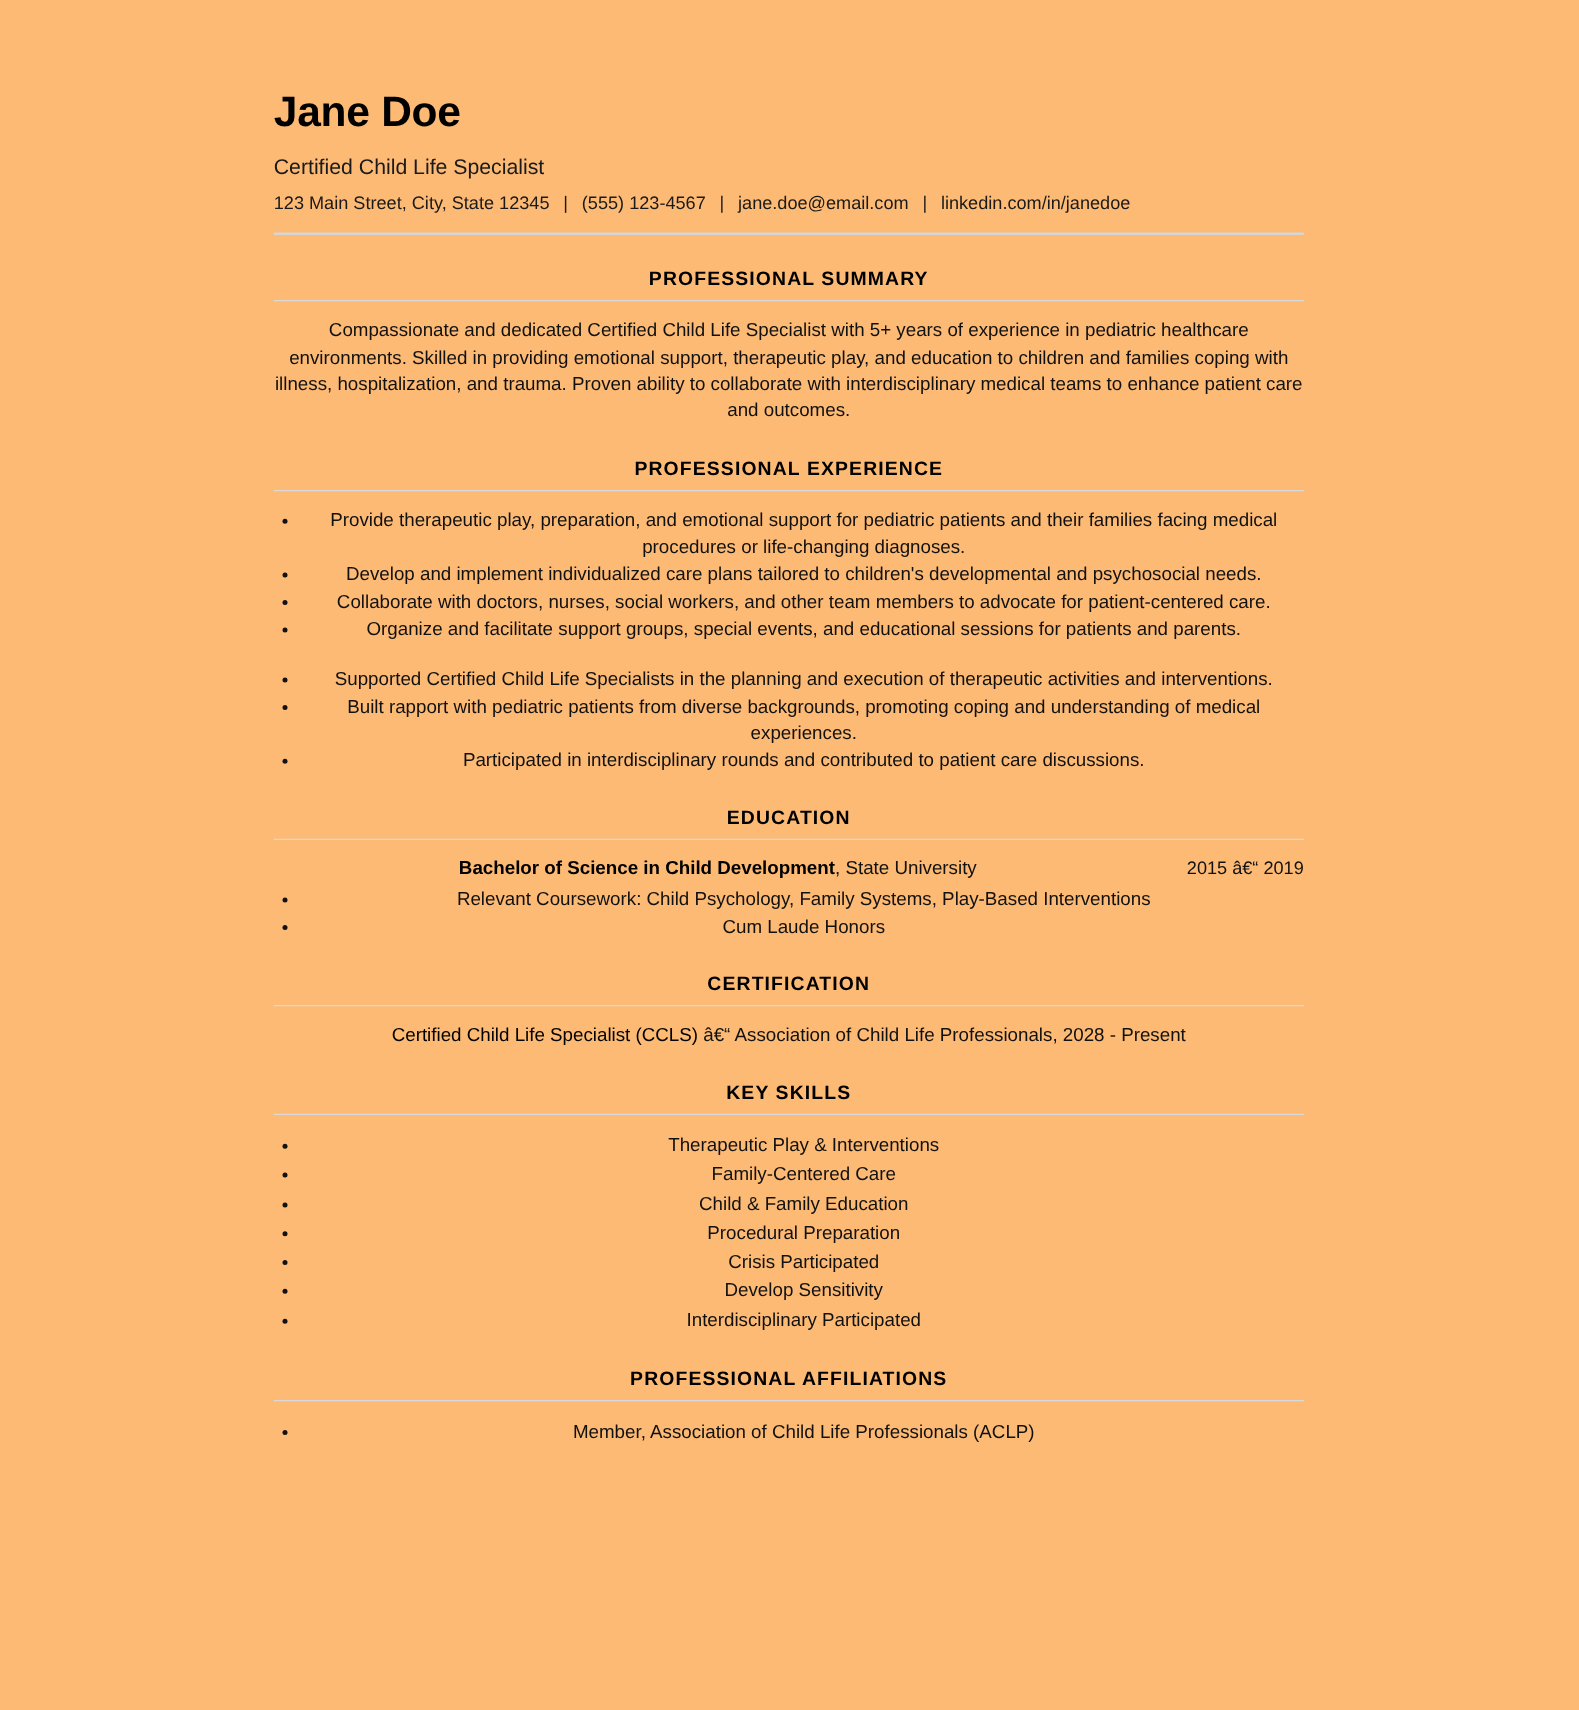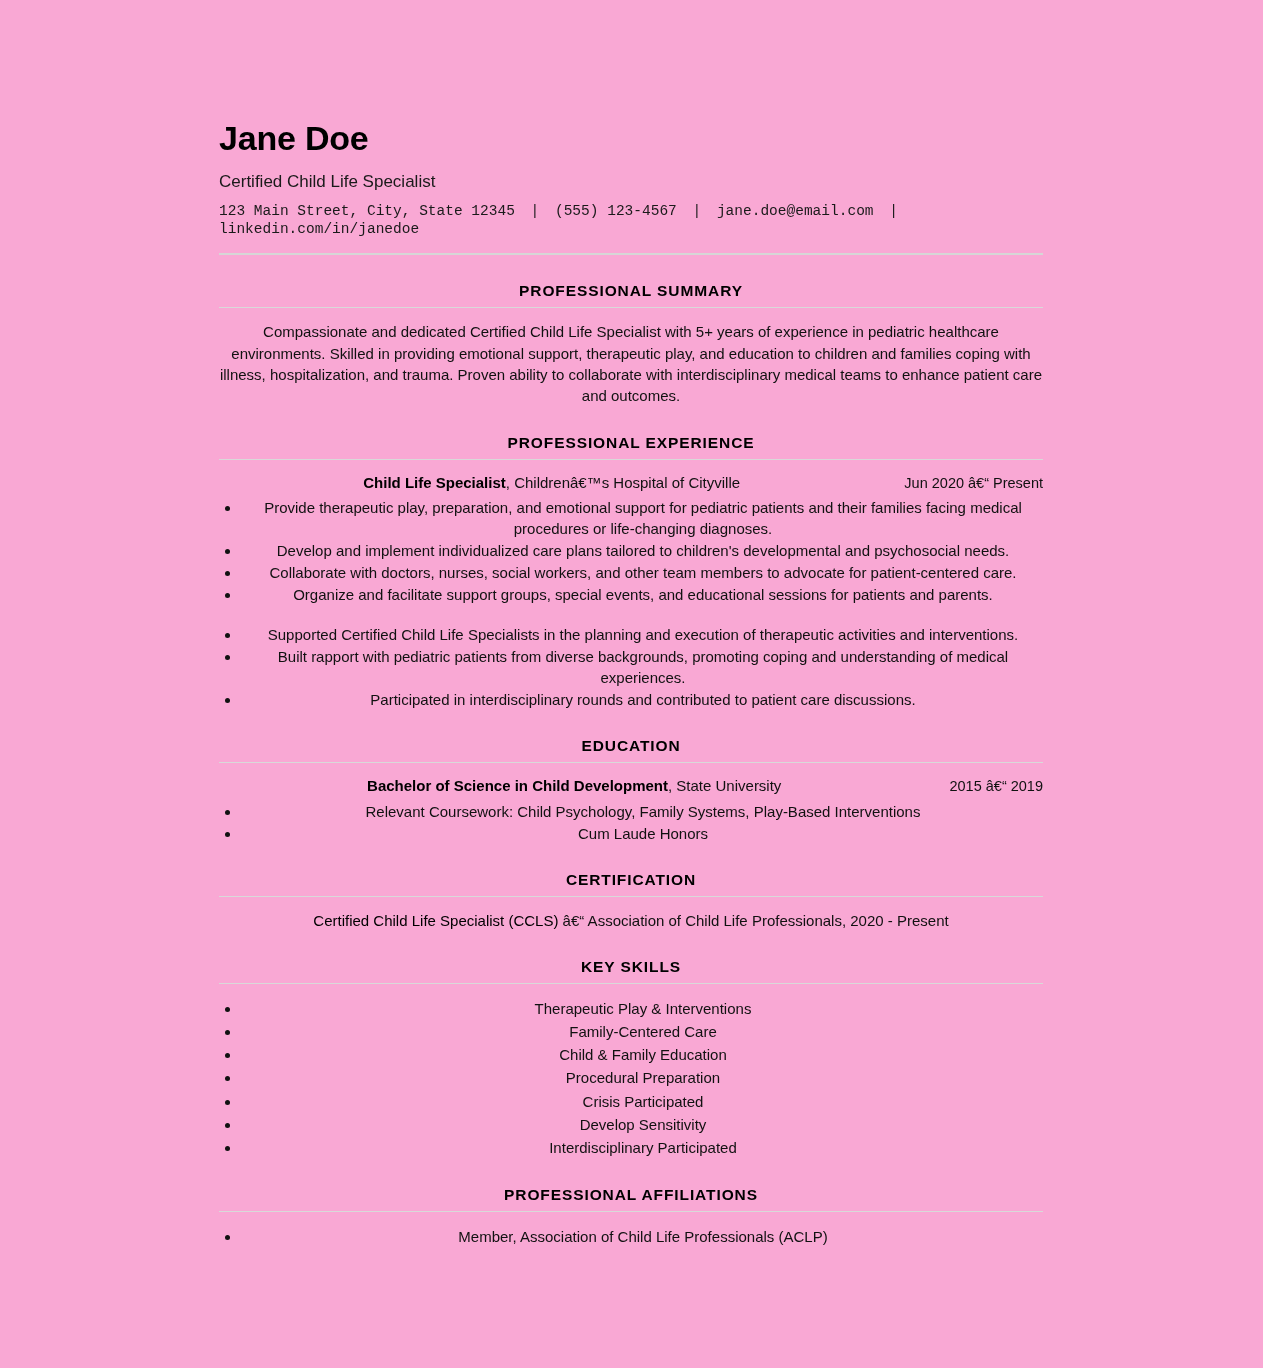--- a/index.html
+++ b/index.html
@@ -11,22 +11,22 @@
     width: 1263px;
     height: 1368px;
     font-family: "Liberation Sans", sans-serif;
     color: #000000;
     -webkit-font-smoothing: antialiased;
   }
   .page {
     width: 1263px;
     min-height: 1368px;
     box-sizing: border-box;
-    padding: 120px 220px 0 219px;
-    background: #f9a8d4;
+    padding: 72px 220px 0 219px;
+    background: #fdba74;
   }
   .content {
     width: 824px;
   }
 
   
   .resume-header {
     padding-bottom: 14px;
     border-bottom: 2px solid #d6d6d6;
   }
@@ -42,21 +42,20 @@
     font-size: 17px;
     font-weight: normal;
     line-height: 1.25;
     margin: 0 0 9px 0;
     color: #1a1a1a;
   }
   .contact-line {
     font-size: 14.5px;
     line-height: 1.3;
     color: #1a1a1a;
-    font-family: Liberation Mono, monospace;
   }
   .contact-sep {
     display: inline-block;
     padding: 0 7px;
     color: #1a1a1a;
   }
 
   
   .section {
     margin-top: 27px;
@@ -178,26 +177,20 @@
       <h2 class="section-heading">PROFESSIONAL SUMMARY</h2>
       <div class="section-rule"></div>
       <p class="summary-text">Compassionate and dedicated Certified Child Life Specialist with 5+ years of experience in pediatric healthcare environments. Skilled in providing emotional support, therapeutic play, and education to children and families coping with illness, hospitalization, and trauma. Proven ability to collaborate with interdisciplinary medical teams to enhance patient care and outcomes.</p>
     </section>
 
     <section class="section">
       <h2 class="section-heading">PROFESSIONAL EXPERIENCE</h2>
       <div class="section-rule"></div>
 
       <div class="entry">
-        <div class="entry-head">
-          <div class="entry-title-wrap">
-            <span class="entry-role">Child Life Specialist</span><span class="entry-org">, Childrenâ€™s Hospital of Cityville</span>
-          </div>
-          <div class="entry-dates">Jun 2020 â€“ Present</div>
-        </div>
         <ul class="bullets">
           <li>Provide therapeutic play, preparation, and emotional support for pediatric patients and their families facing medical procedures or life-changing diagnoses.</li>
           <li>Develop and implement individualized care plans tailored to children's developmental and psychosocial needs.</li>
           <li>Collaborate with doctors, nurses, social workers, and other team members to advocate for patient-centered care.</li>
           <li>Organize and facilitate support groups, special events, and educational sessions for patients and parents.</li>
         </ul>
       </div>
 
       <div class="entry">
         <ul class="bullets">
@@ -222,21 +215,21 @@
         <ul class="bullets">
           <li>Relevant Coursework: Child Psychology, Family Systems, Play-Based Interventions</li>
           <li>Cum Laude Honors</li>
         </ul>
       </div>
     </section>
 
     <section class="section">
       <h2 class="section-heading">CERTIFICATION</h2>
       <div class="section-rule"></div>
-      <p class="cert-line"><span class="cert-name">Certified Child Life Specialist (CCLS)</span><span> â€“ Association of Child Life Professionals, 2020 - Present</span></p>
+      <p class="cert-line"><span class="cert-name">Certified Child Life Specialist (CCLS)</span><span> â€“ Association of Child Life Professionals, 2028 - Present</span></p>
     </section>
 
     <section class="section">
       <h2 class="section-heading">KEY SKILLS</h2>
       <div class="section-rule"></div>
       <ul class="skills">
         <li>Therapeutic Play &amp; Interventions</li>
         <li>Family-Centered Care</li>
         <li>Child &amp; Family Education</li>
         <li>Procedural Preparation</li>

